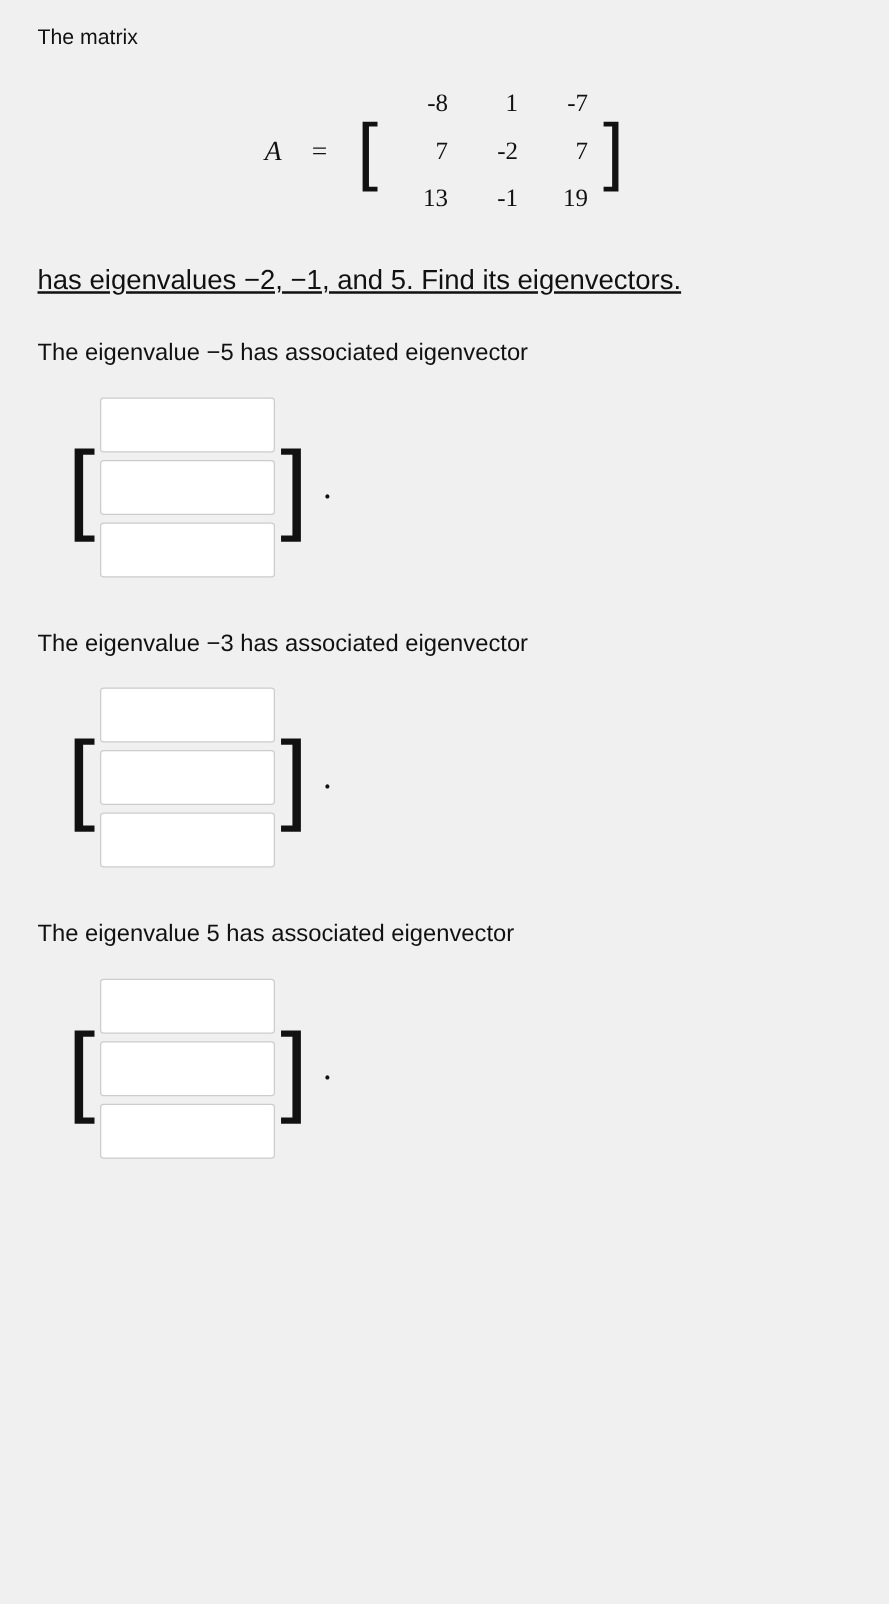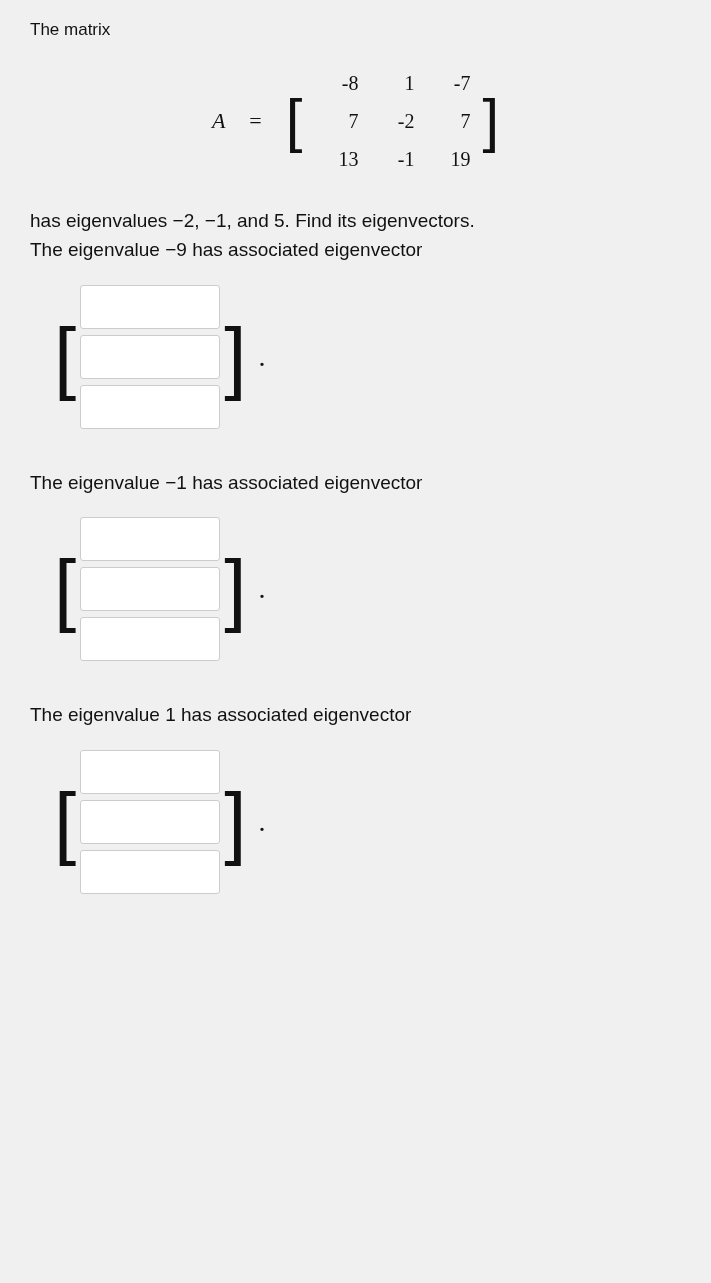--- a/index.html
+++ b/index.html
@@ -69,22 +69,24 @@
 
     .matrix-cell {
       text-align: right;
       font-size: 20px;
       padding: 0 4px;
       min-width: 40px;
     }
 
     .description-text {
       font-family: Arial, sans-serif;
-      font-size: 19px;
+      font-size: 22px;
       line-height: 1.6;
+      margin-bottom: 28px;
+      text-decoration: underline;
     }
 
     .eigenvalue-section {
       margin-bottom: 32px;
     }
 
     .eigenvalue-label {
       font-family: Arial, sans-serif;
       font-size: 19px;
       margin-bottom: 12px;
@@ -166,53 +168,53 @@
       <span class="matrix-cell">-1</span>
       <span class="matrix-cell">19</span>
     </div>
     <span class="bracket-right"></span>
   </div>
 </div>
 
 <div class="description-text">has eigenvalues −2, −1, and 5. Find its eigenvectors.</div>
 
 <div class="eigenvalue-section">
-  <div class="eigenvalue-label">The eigenvalue −9 has associated eigenvector</div>
+  <div class="eigenvalue-label">The eigenvalue −5 has associated eigenvector</div>
   <div class="vector-container">
     <div class="vector-bracket-wrap">
       <span class="vector-bracket-l"></span>
       <div class="vector-inputs">
         <input class="vector-input" type="text" value="" style="">
         <input class="vector-input" type="text" value="" style="">
         <input class="vector-input" type="text" value="" style="">
       </div>
       <span class="vector-bracket-r"></span>
     </div>
     <span class="dot-symbol">.</span>
   </div>
 </div>
 
 <div class="eigenvalue-section">
-  <div class="eigenvalue-label">The eigenvalue −1 has associated eigenvector</div>
+  <div class="eigenvalue-label">The eigenvalue −3 has associated eigenvector</div>
   <div class="vector-container">
     <div class="vector-bracket-wrap">
       <span class="vector-bracket-l"></span>
       <div class="vector-inputs">
         <input class="vector-input" type="text" value="" style="">
         <input class="vector-input" type="text" value="" style="">
         <input class="vector-input" type="text" value="" style="">
       </div>
       <span class="vector-bracket-r"></span>
     </div>
     <span class="dot-symbol">.</span>
   </div>
 </div>
 
 <div class="eigenvalue-section">
-  <div class="eigenvalue-label">The eigenvalue 1 has associated eigenvector</div>
+  <div class="eigenvalue-label">The eigenvalue 5 has associated eigenvector</div>
   <div class="vector-container">
     <div class="vector-bracket-wrap">
       <span class="vector-bracket-l"></span>
       <div class="vector-inputs">
         <input class="vector-input" type="text" value="" style="">
         <input class="vector-input" type="text" value="" style="">
         <input class="vector-input" type="text" value="" style="">
       </div>
       <span class="vector-bracket-r"></span>
     </div>

